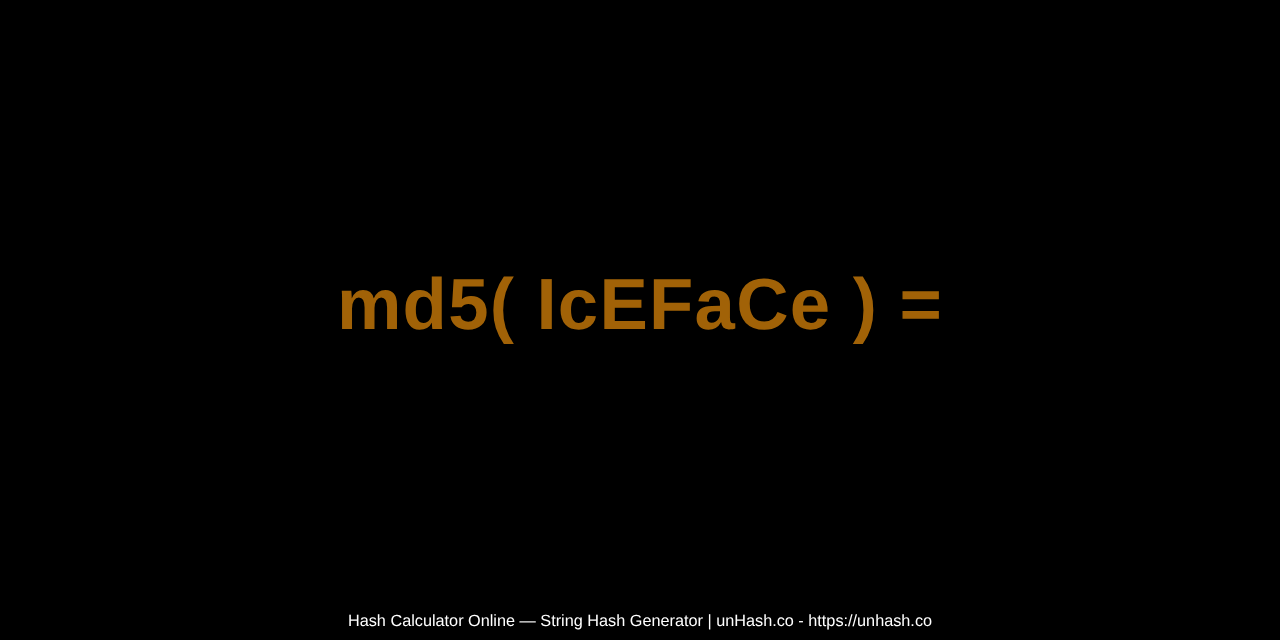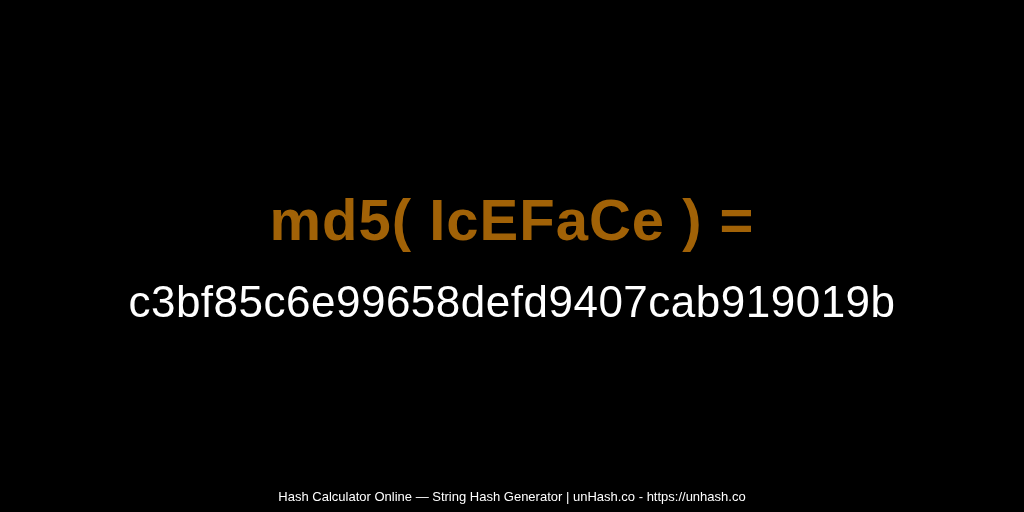--- a/index.html
+++ b/index.html
@@ -44,16 +44,15 @@
       color: #ffffff;
       font-size: 13px;
       white-space: nowrap;
     }
   </style>
 </head>
 <body>
 
 <div class="content">
   <div class="expression">md5( IcEFaCe ) =</div>
-  <div class="hash-result">c3bf85c6e99658defd9407cab919019b</div>
 </div>
 
 <div class="footer">Hash Calculator Online — String Hash Generator | unHash.co - https://unhash.co</div>
 
 </body></html>

